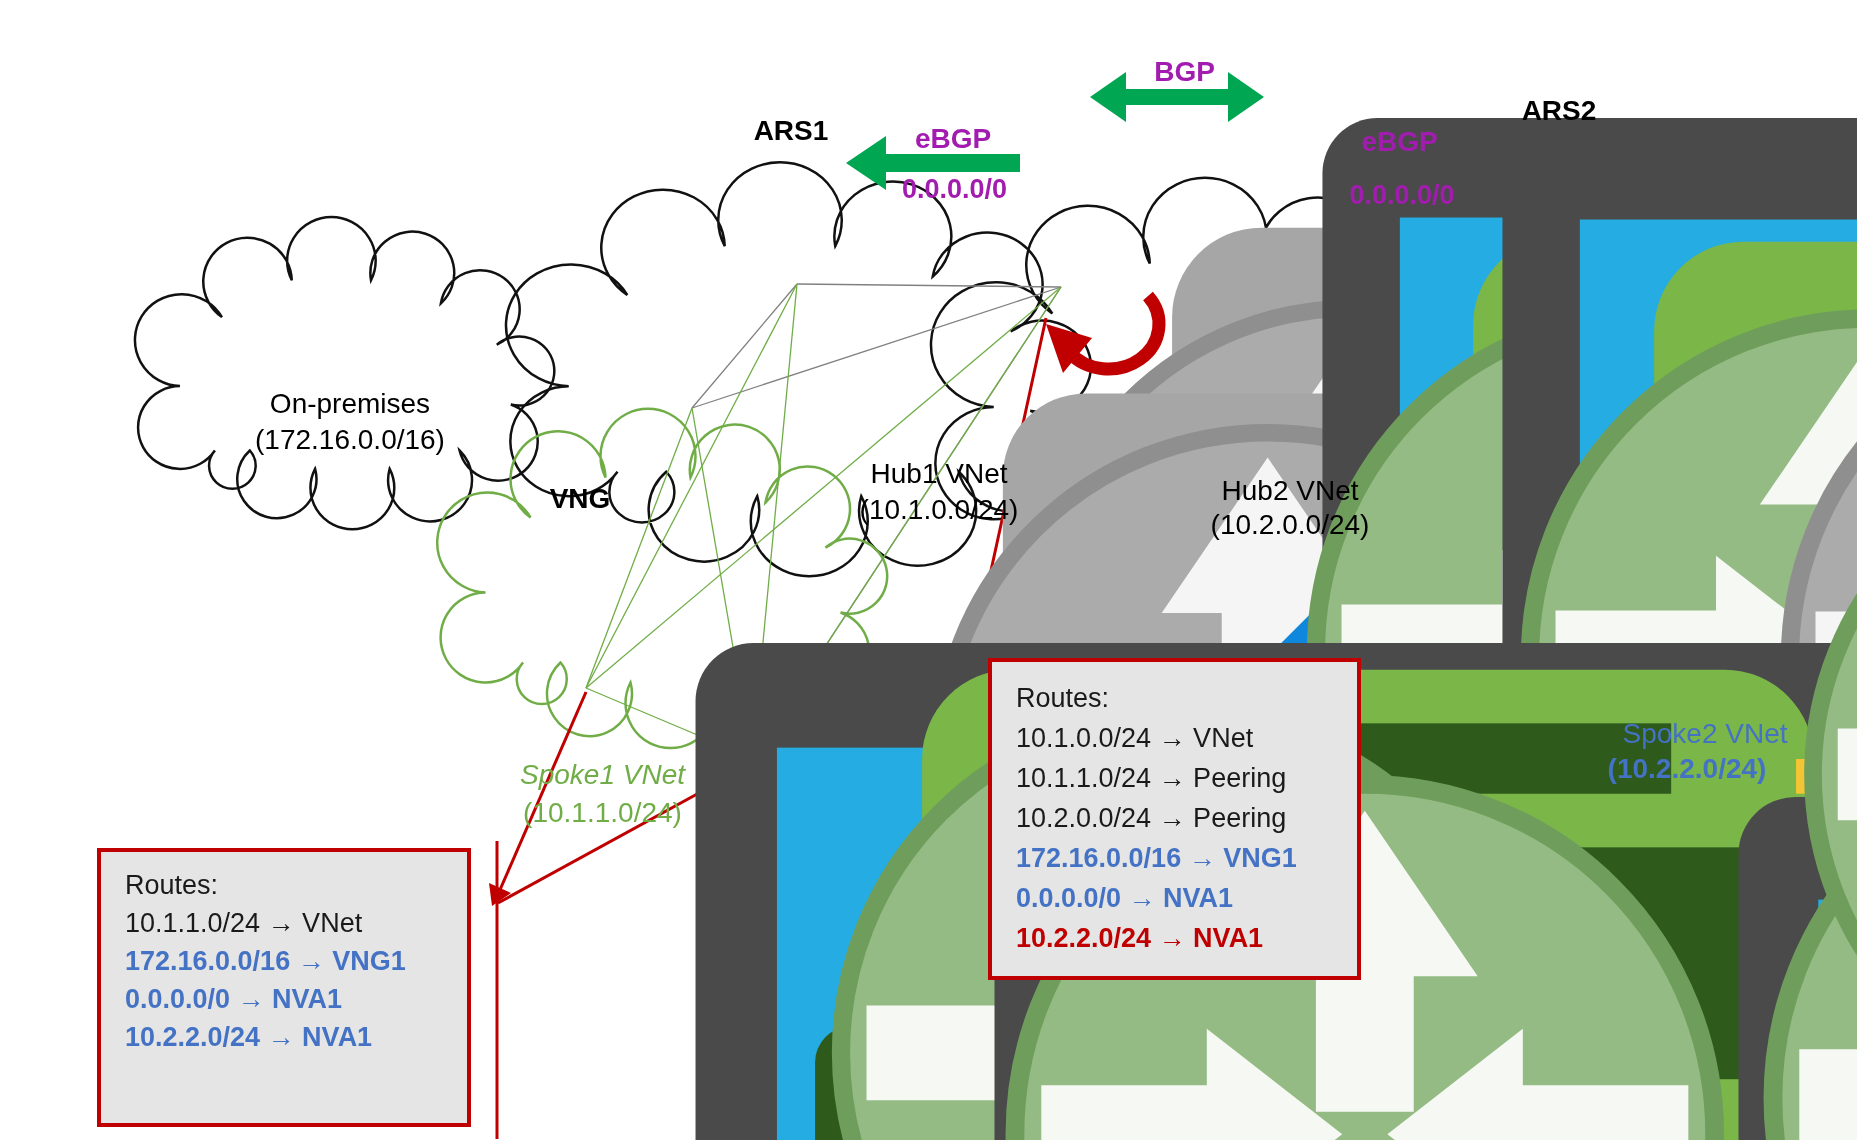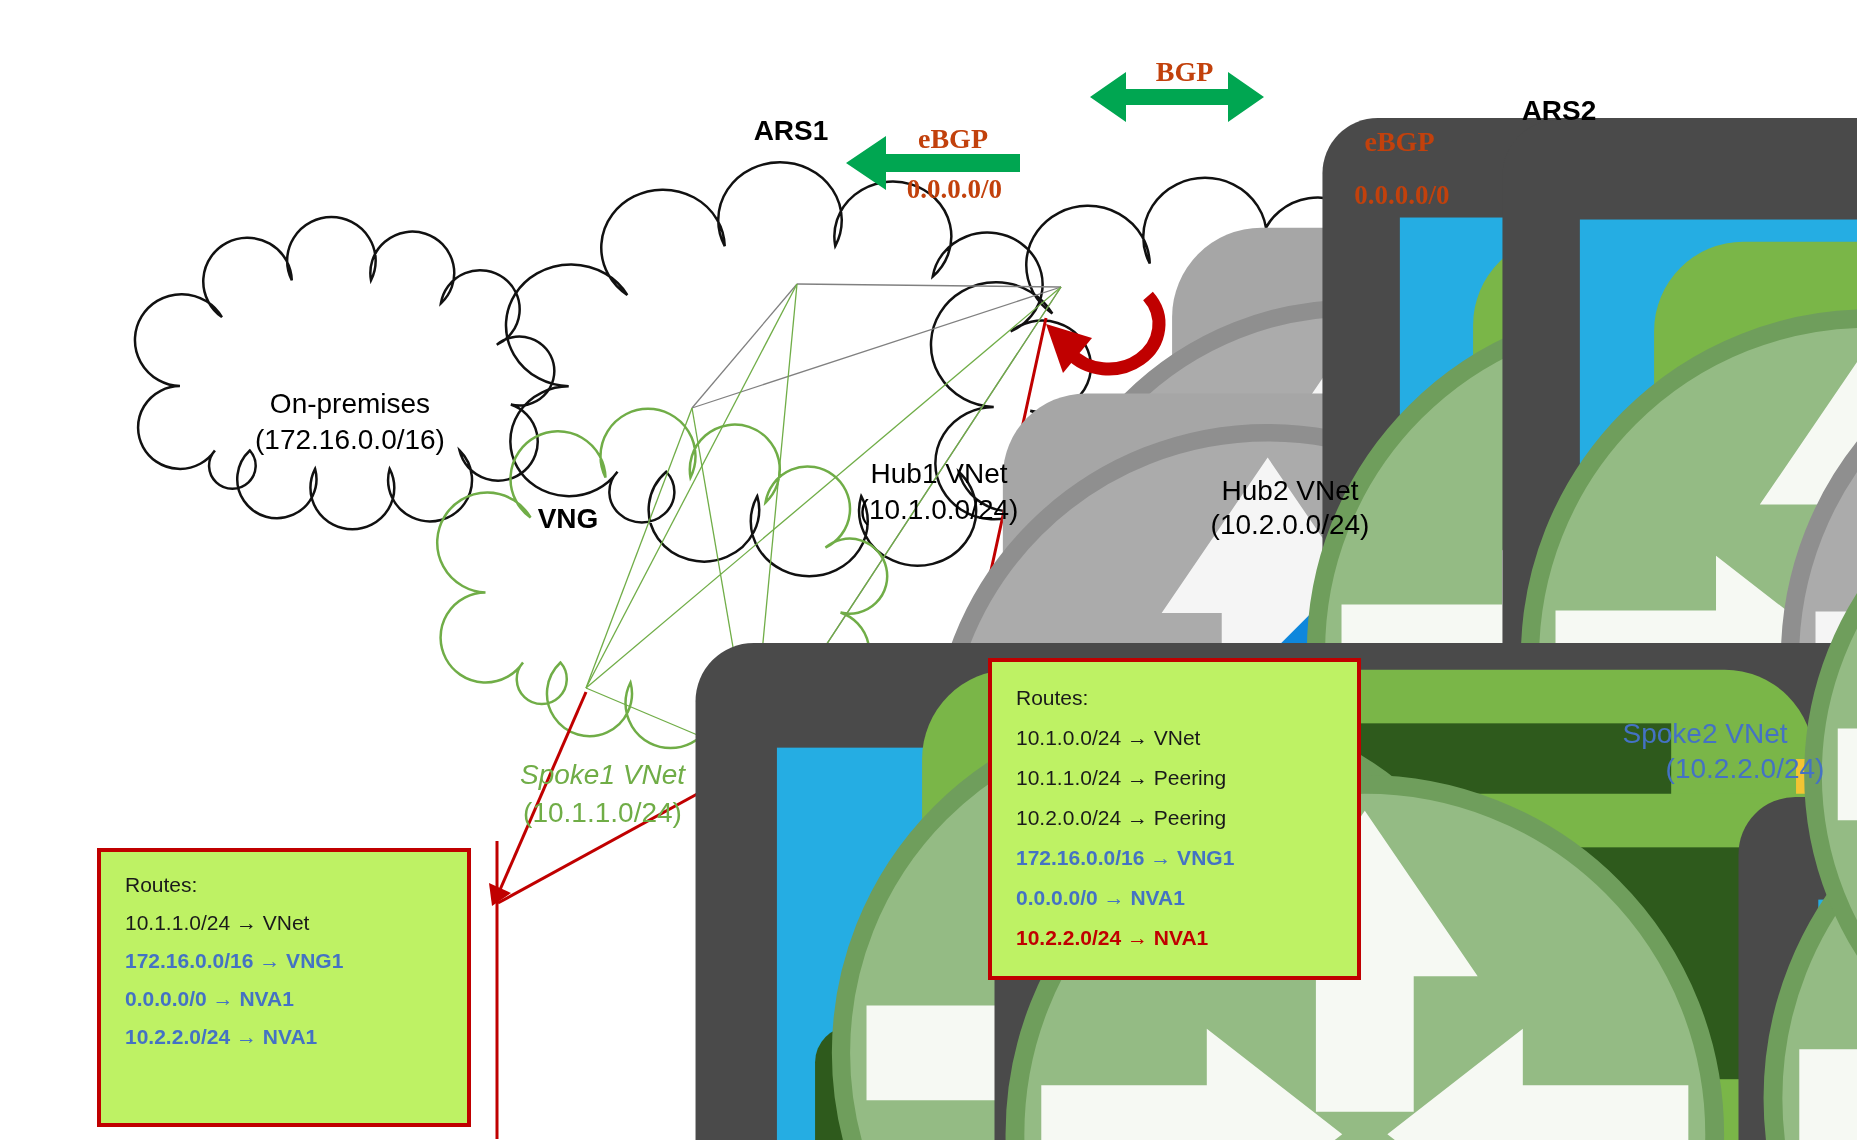--- a/index.html
+++ b/index.html
@@ -21,28 +21,28 @@
   .stroke-green  { stroke:#70AD47; }
   .stroke-blue   { stroke:#4C79C7; }
 
   .thin-gray  { stroke:#808080; stroke-width:1.3; }
   .thin-green { stroke:#70AD47; stroke-width:1.3; }
   .thin-blue  { stroke:#4472C4; stroke-width:1.3; }
   .red-call   { stroke:#C00000; stroke-width:3; fill:none; }
 
   .lbl { position:absolute; font-weight:700; font-size:28px; text-align:center;
          color:#000; white-space:nowrap; }
-  .lbl.green  { color:#c2410c;font-family:Liberation Serif, serif; }
+  .lbl.green  { color:#a21caf; }
   .lbl.plain  { font-weight:400; }
   .lbl.spoke1 { color:#70AD47; font-weight:400; }
   .lbl.spoke2 { color:#4472C4; font-weight:400; }
   .lbl.screen { color:#fff; font-size:31px; letter-spacing:1px; }
 
-  .rbox { position:absolute; background:#bef264; border:4px solid #C00000;
-          box-sizing:border-box; font-size:21px; color:#1a1a1a; z-index:5; }
+  .rbox { position:absolute; background:#e5e5e5; border:4px solid #C00000;
+          box-sizing:border-box; font-size:27px; color:#1a1a1a; z-index:5; }
   .rbox .rline { padding-left:24px; line-height:38px; white-space:nowrap; }
   .rbox2 .rline { line-height:40px; }
   .rline[data-color="blue"] { color:#4472C4; font-weight:700; }
   .rline[data-color="red"]  { color:#C00000; font-weight:700; }
   .rline[data-color="black"]{ color:#1a1a1a; font-weight:400; }
 </style>
 </head>
 <body>
 
 <div id="stage">
@@ -204,21 +204,21 @@
 
     <use href="#sym-monitor" transform="translate(1645,375) scale(1.02)"></use>
     <use href="#sym-cube" transform="translate(1681,394)"></use>
     <use href="#sym-nic" class="nic-green" transform="translate(1580,386) scale(0.97)"></use>
     <use href="#sym-router" class="router-green" transform="translate(1566,421) scale(0.62)"></use>
   </g>
 </svg>
 
 <div class="lbl" style="left:726px; top:81px; width:130px;margin-top:34px;">ARS1</div>
 <div class="lbl" style="left:1494px; top:95px; width:130px;">ARS2</div>
-<div class="lbl" style="left:508px; top:483px; width:120px;margin-top:20px;">VNG</div>
+<div class="lbl" style="left:520px; top:483px; width:120px;">VNG</div>
 
 <div class="lbl green" style="left:878px; top:123px; width:150px;">eBGP</div>
 <div class="lbl green" style="left:872px; top:174px; width:165px; font-size:27px;">0.0.0.0/0</div>
 <div class="lbl green" style="left:1122px; top:56px; width:125px;">BGP</div>
 <div class="lbl green" style="left:1322px; top:126px; width:155px;">eBGP</div>
 <div class="lbl green" style="left:1322px; top:180px; width:160px; font-size:27px;">0.0.0.0/0</div>
 
 <div class="lbl screen" style="left:1037px; top:137px; width:93px;">NVA1</div>
 <div class="lbl screen" style="left:1217px; top:139px; width:93px;">NVA2</div>
 
@@ -228,21 +228,21 @@
 <div class="lbl plain" style="left:839px; top:458px; width:200px;">Hub1 VNet</div>
 <div class="lbl plain" style="left:839px; top:494px; width:200px;">(10.1.0.0/24)</div>
 
 <div class="lbl plain" style="left:1190px; top:475px; width:200px;">Hub2 VNet</div>
 <div class="lbl plain" style="left:1190px; top:509px; width:200px;">(10.2.0.0/24)</div>
 
 <div class="lbl spoke1" style="left:495px; top:759px; width:215px;font-style:italic;">Spoke1 VNet</div>
 <div class="lbl spoke1" style="left:495px; top:797px; width:215px;">(10.1.1.0/24)</div>
 
 <div class="lbl spoke2" style="left:1605px; top:718px; width:200px;text-align:center;">Spoke2 VNet</div>
-<div class="lbl spoke2" style="left:1640px; top:753px; width:210px;">(10.2.2.0/24)</div>
+<div class="lbl spoke2" style="left:1582px; top:753px; width:210px;font-weight:bold;">(10.2.2.0/24)</div>
 
 <div class="rbox" style="left:97px; top:848px; width:374px; height:279px; padding-top:14px;">
   <div class="rline" data-color="black">Routes:</div>
   <div class="rline" data-color="black">10.1.1.0/24 → VNet</div>
   <div class="rline" data-color="blue">172.16.0.0/16 → VNG1</div>
   <div class="rline" data-color="blue">0.0.0.0/0 → NVA1</div>
   <div class="rline" data-color="blue">10.2.2.0/24 → NVA1</div>
 </div>
 
 <div class="rbox rbox2" style="left:988px; top:658px; width:373px; height:322px; padding-top:16px;">

